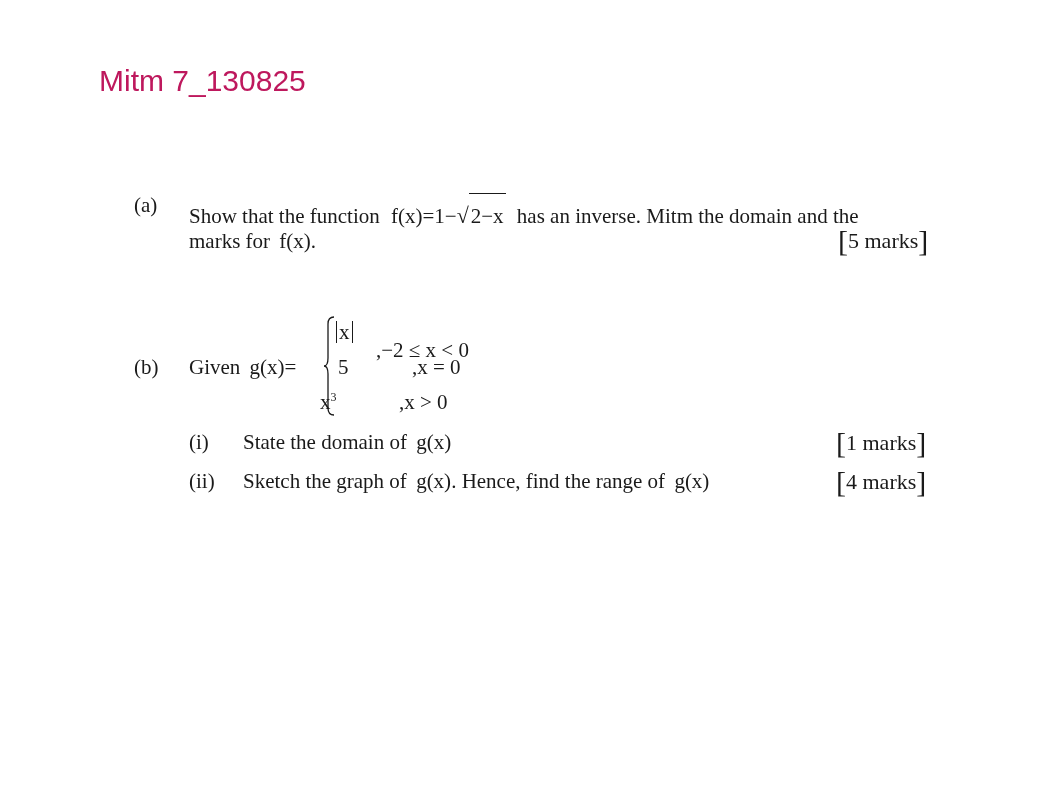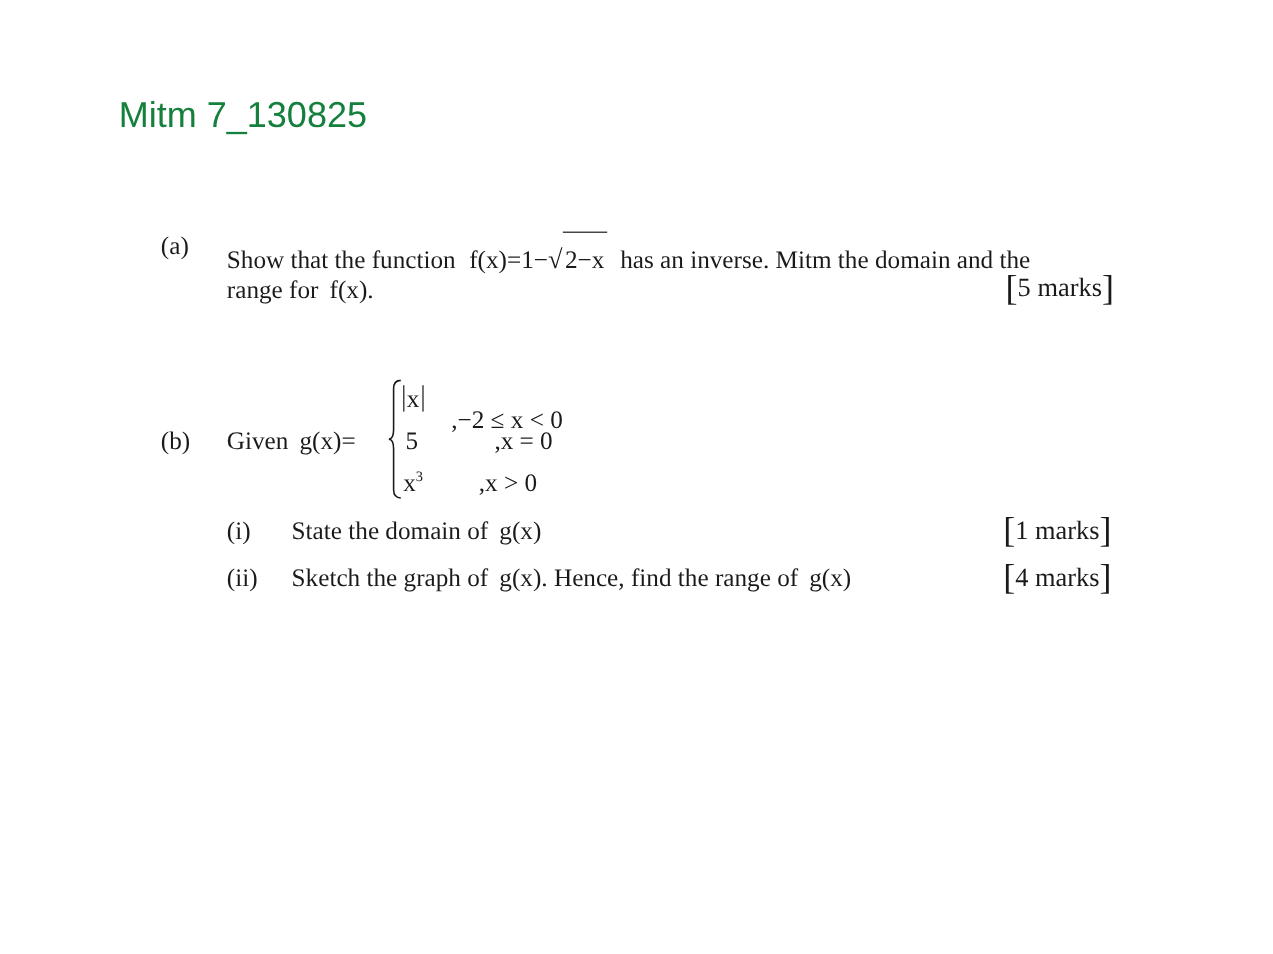--- a/index.html
+++ b/index.html
@@ -1,17 +1,17 @@
 <!DOCTYPE html>
 <html><head>
   <meta charset="utf-8">
   <style>
     html, body { margin: 0; padding: 0; background: #ffffff; }
     body { width: 1061px; height: 795px; position: relative; overflow: hidden; color: #1a1a1a; }
-    .title { position: absolute; left: 99px; top: 80px; font-family: "Liberation Sans", sans-serif; font-size: 30px; color: #15803d; }
+    .title { position: absolute; left: 99px; top: 64px; font-family: "Liberation Sans", sans-serif; font-size: 30px; color: #be185d; }
     .serif { font-family: "Liberation Serif", serif; font-size: 21px; color: #1a1a1a; }
     .abs { position: absolute; white-space: nowrap; }
     .m { }
     .sqrt { display: inline-block; border-top: 1.3px solid #1a1a1a; padding: 12px 2px; line-height: 20px; }
     .rad { font-size: 22px; }
     .marks { font-family: "Liberation Serif", serif; font-size: 22px; }
     .bracket { font-size: 30px; font-weight: 300; vertical-align: -3px; }
     .brace { position: absolute; left: 323px; top: 316px; width: 12px; height: 100px; }
     .abs-bars { display: inline-block; border-left: 1.3px solid #1a1a1a; border-right: 1.3px solid #1a1a1a; padding: 0 2px; line-height: 22px; }
     sup { font-size: 12px; }
@@ -21,40 +21,40 @@
 
 <div class="title abs">Mitm 7_130825</div>
 
 <div class="serif abs" style="left:134px; top:193px;">(a)</div>
 <div class="serif abs" style="left:189px; top:193px;">
   <span>Show that the function</span>
   <span class="m" style="margin-left:6px;">f(x)</span><span>=1−</span><span class="rad">√</span><span class="sqrt m">2−x</span>
   <span style="margin-left:6px;">has an inverse. Mitm the domain and the</span>
 </div>
 <div class="serif abs" style="left:189px; top:229px;">
-  <span>range for</span>
+  <span>marks for</span>
   <span class="m" style="margin-left:4px;">f(x).</span>
 </div>
 <div class="marks abs" style="left:838px; top:224px;">
   <span class="bracket">[</span><span>5</span> <span class="m">marks</span><span class="bracket">]</span>
 </div>
 
 <div class="serif abs" style="left:134px; top:355px;">(b)</div>
 <div class="serif abs" style="left:189px; top:355px;">
   <span>Given</span>
   <span class="m" style="margin-left:4px;">g(x)=</span>
 </div>
 <svg class="brace" viewBox="0 0 12 100">
   <path d="M11 1 Q5 1 5 8 L5 42 Q5 50 1 50 Q5 50 5 58 L5 92 Q5 99 11 99" fill="none" stroke="#1a1a1a" stroke-width="1.3"></path>
 </svg>
 <div class="serif abs" style="left:336px; top:320px;"><span class="abs-bars m">x</span></div>
 <div class="serif abs m" style="left:376px; top:338px;">,−2 ≤ x &lt; 0</div>
 <div class="serif abs" style="left:338px; top:355px;">5</div>
 <div class="serif abs m" style="left:412px; top:355px;">,x = 0</div>
-<div class="serif abs m" style="left:336px; top:390px;"><span>x</span><sup>3</sup></div>
+<div class="serif abs m" style="left:320px; top:390px;"><span>x</span><sup>3</sup></div>
 <div class="serif abs m" style="left:399px; top:390px;">,x &gt; 0</div>
 
 <div class="serif abs" style="left:189px; top:430px;">(i)</div>
 <div class="serif abs" style="left:243px; top:430px;">
   <span>State the domain of</span>
   <span class="m" style="margin-left:4px;">g(x)</span>
 </div>
 <div class="marks abs" style="left:836px; top:426px;">
   <span class="bracket">[</span><span>1</span> <span class="m">marks</span><span class="bracket">]</span>
 </div>

